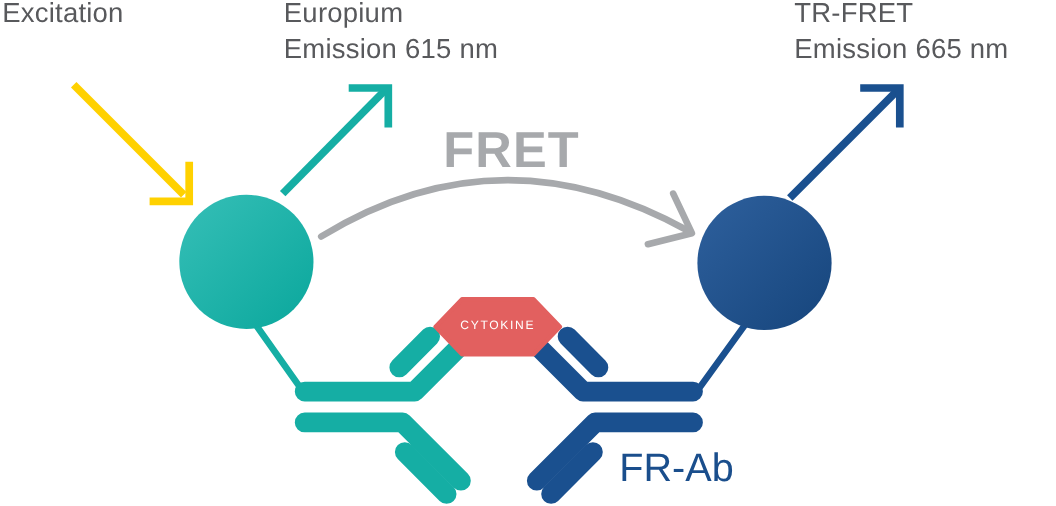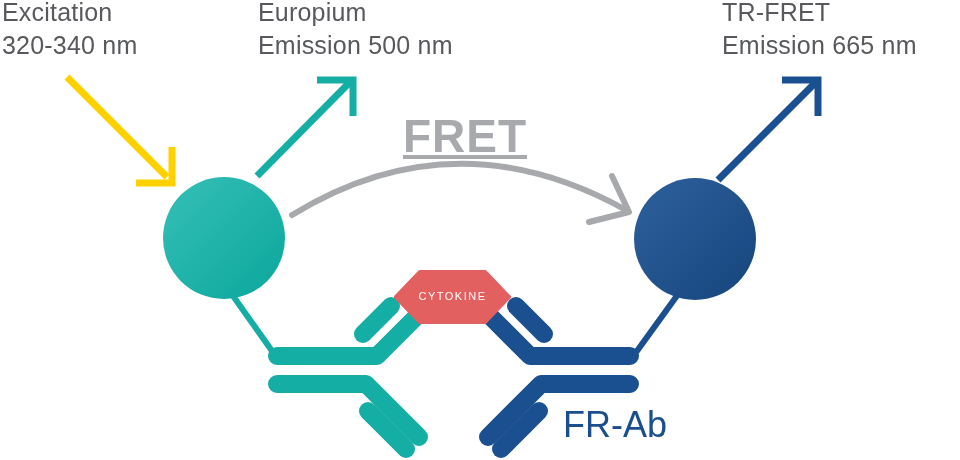--- a/index.html
+++ b/index.html
@@ -7,21 +7,21 @@
     position:relative;width:960px;height:460px;background:#ffffff;overflow:hidden;
     font-family:"Liberation Sans","DejaVu Sans",sans-serif;
   }
   .stage svg{position:absolute;left:0;top:0;}
   .lbl{
     position:absolute;color:#58595C;font-size:25px;line-height:33px;
     font-weight:300;letter-spacing:0.2px;white-space:nowrap;
   }
   .fret-lbl{
     position:absolute;left:380px;top:112px;width:170px;text-align:center;
-    color:#A7A9AC;font-size:46px;line-height:48px;font-weight:bold;letter-spacing:1px;text-decoration:underline;
+    color:#A7A9AC;font-size:46px;line-height:48px;font-weight:bold;letter-spacing:1px;
   }
   .cytokine-lbl{
     position:absolute;left:396px;top:288px;width:113px;text-align:center;
     color:#ffffff;font-size:11px;line-height:17px;font-weight:400;letter-spacing:1.5px;
   }
   .ab-lbl{
     position:absolute;font-size:36px;line-height:38px;font-weight:300;white-space:nowrap;
   }
   .eu-ab{left:246px;top:406px;color:#12A89F;}
   .fr-ab{left:563px;top:406px;color:#1A4E8C;}
@@ -83,26 +83,25 @@
 
     <circle cx="224" cy="238" r="61" fill="url(#tealGrad)"></circle>
 
     <circle cx="695" cy="239" r="61" fill="url(#blueGrad)"></circle>
 
     <polygon points="396,297 420,272 485,272 509,297 485,322 420,322" fill="#E2605F" stroke="#E2605F" stroke-width="4" stroke-linejoin="round"></polygon>
   </svg>
 
   <div class="lbl" style="left:2px;top:-4px;">
     <div>Excitation</div>
-    <div>320-340 nm</div>
   </div>
 
   <div class="lbl" style="left:258px;top:-4px;">
     <div>Europium</div>
-    <div>Emission 500 nm</div>
+    <div>Emission 615 nm</div>
   </div>
 
   <div class="lbl" style="left:722px;top:-4px;">
     <div>TR-FRET</div>
     <div>Emission 665 nm</div>
   </div>
 
   <div class="fret-lbl">FRET</div>
 
   <div class="cytokine-lbl">CYTOKINE</div>

